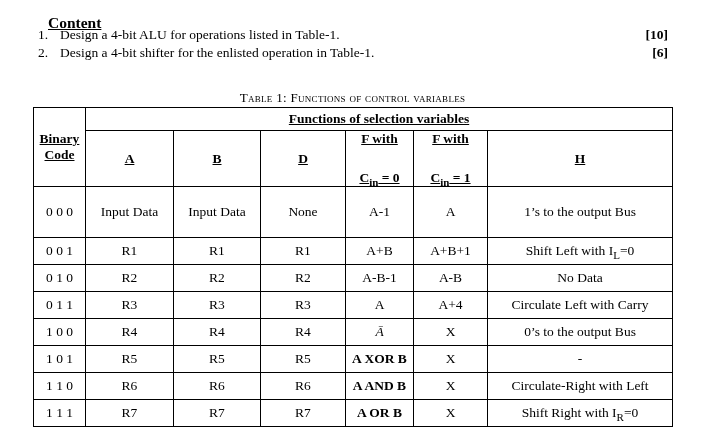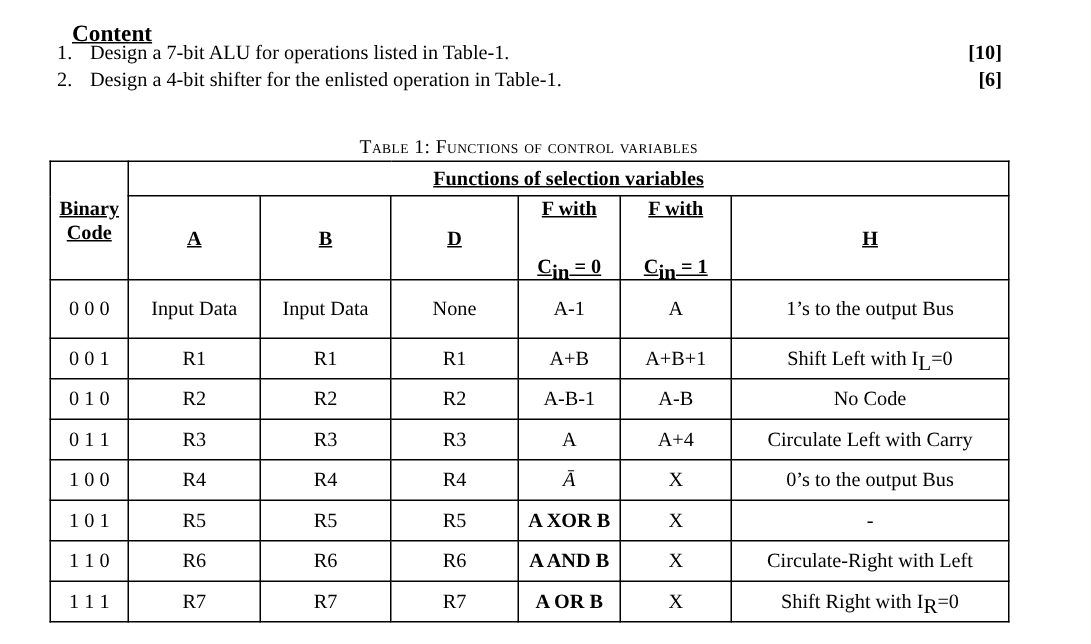--- a/index.html
+++ b/index.html
@@ -57,40 +57,40 @@
     text-align: center;
     vertical-align: middle;
     padding: 0 2px;
     font-size: 13.5px;
     overflow: hidden;
   }
   .func-table th { font-weight: bold; text-decoration: underline; }
 
   tr.group-row    { height: 23px; }
   tr.colhead-row  { height: 52px; }
-  tr.row-tall     { height: 39px; margin-top: 44px; }
+  tr.row-tall     { height: 51px; margin-top: 44px; }
   tr.row-std      { height: 27px; }
 
   th.fcol .fline1 { margin-bottom: 23px; }
-  sub { font-size: 14px; line-height: 0; }
+  sub { font-size: 11px; line-height: 0; }
 
   td.cell-complement { font-style: italic; }
   td.cell-bold { font-weight: bold; }
 </style>
 </head>
 <body>
 
 <div>
 
   <h1 class="heading">Content</h1>
 
   <div class="content-list">
     <div class="content-item">
       <span class="item-number">1.</span>
-      <span class="item-text">Design a 7-bit ALU for operations listed in Table-1.</span>
+      <span class="item-text">Design a 4-bit ALU for operations listed in Table-1.</span>
       <span class="item-marks">[10]</span>
     </div>
     <div class="content-item">
       <span class="item-number">2.</span>
       <span class="item-text">Design a 4-bit shifter for the enlisted operation in Table-1.</span>
       <span class="item-marks">[6]</span>
     </div>
   </div>
 
   <div class="table-caption">Table 1: Functions of control variables</div>
@@ -145,21 +145,21 @@
       <td><span>Shift Left with I</span><sub>L</sub><span>=0</span></td>
     </tr>
 
     <tr class="row-std">
       <td>0 1 0</td>
       <td>R2</td>
       <td>R2</td>
       <td>R2</td>
       <td>A-B-1</td>
       <td>A-B</td>
-      <td>No Code</td>
+      <td>No Data</td>
     </tr>
 
     <tr class="row-std">
       <td>0 1 1</td>
       <td>R3</td>
       <td>R3</td>
       <td>R3</td>
       <td>A</td>
       <td>A+4</td>
       <td>Circulate Left with Carry</td>

